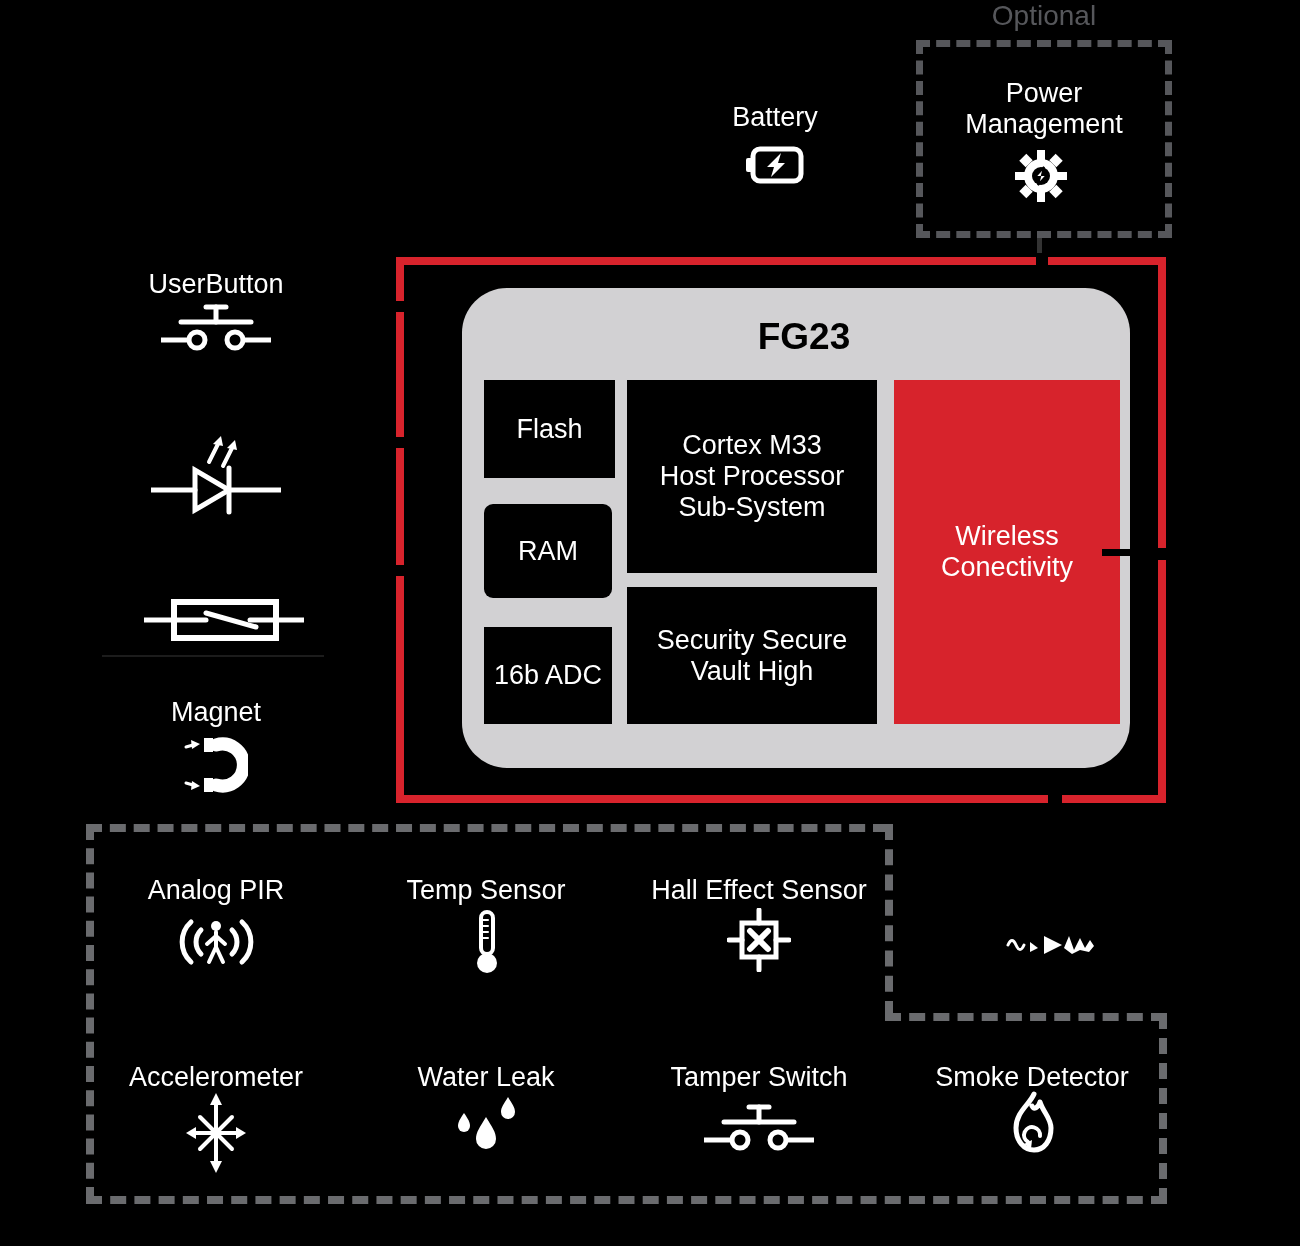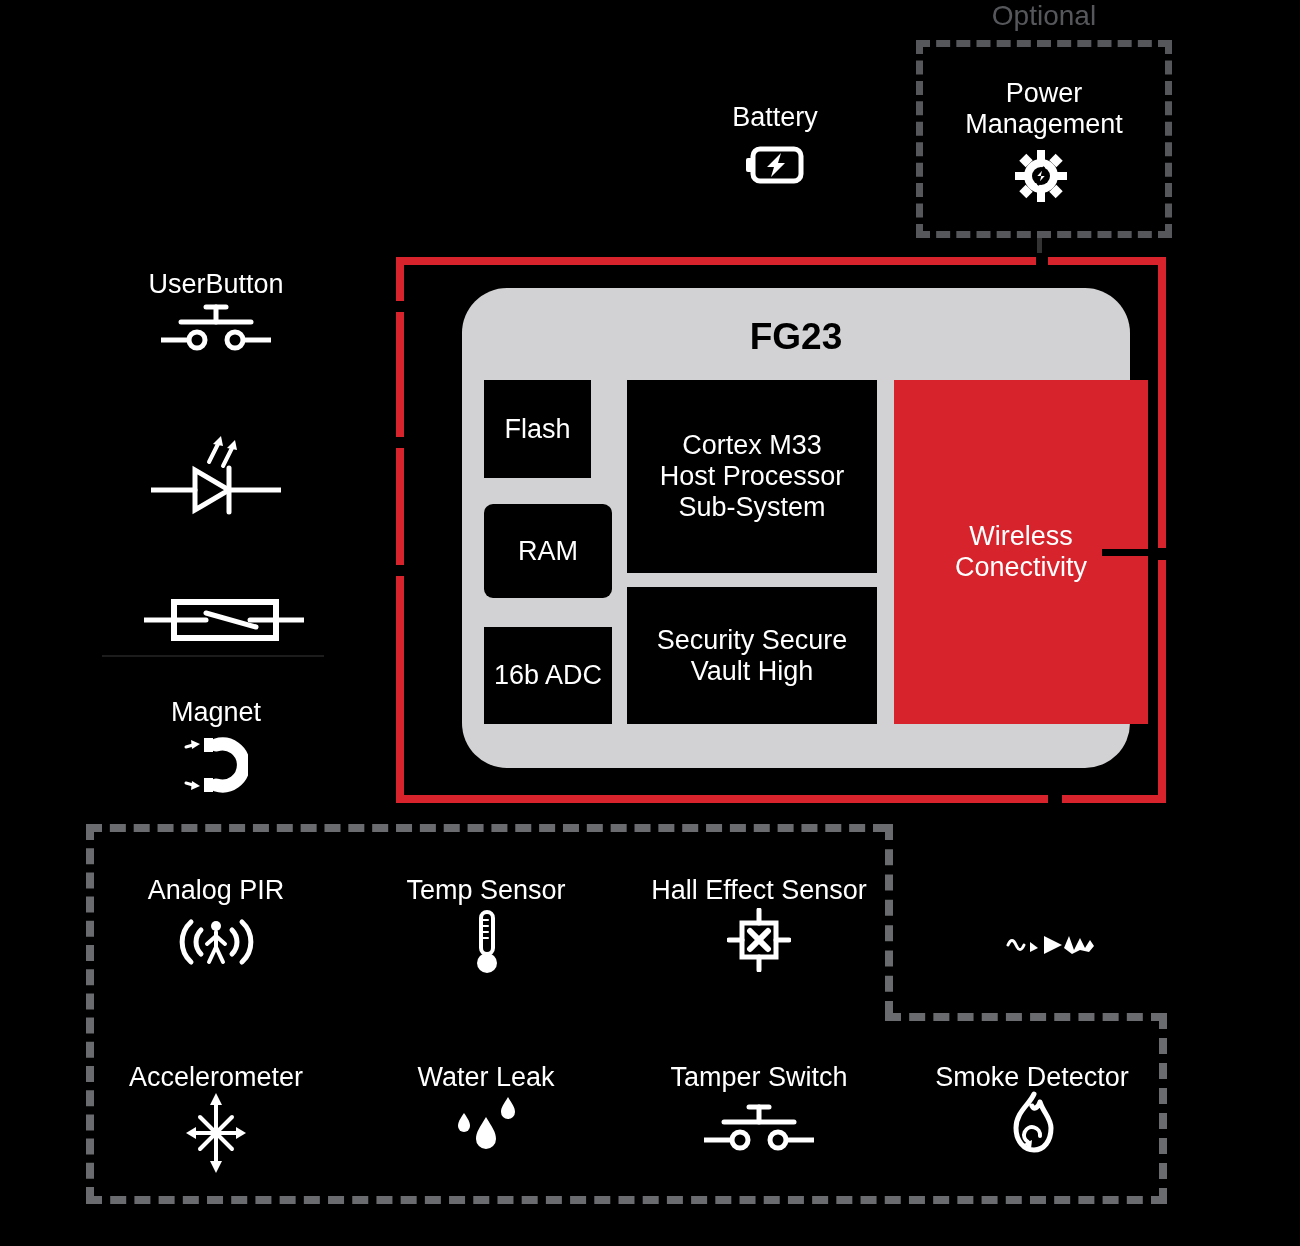--- a/index.html
+++ b/index.html
@@ -116,41 +116,41 @@
   <div class="abs redbox" style="left:352px;top:257px;width:770px;height:546px;"></div>
 
   <div class="abs gap" style="left:348px;top:301px;width:16px;height:11px;"></div>
   <div class="abs gap" style="left:348px;top:437px;width:16px;height:11px;"></div>
   <div class="abs gap" style="left:348px;top:565px;width:16px;height:11px;"></div>
   <div class="abs gap" style="left:992px;top:253px;width:12px;height:16px;"></div>
   <div class="abs gap" style="left:1004px;top:791px;width:14px;height:16px;"></div>
   <div class="abs gap" style="left:1110px;top:548px;width:16px;height:12px;"></div>
 
   <div class="abs" style="left:418px;top:288px;width:668px;height:480px;background:var(--graybox);border-radius:45px;"></div>
-  <div class="abs soc-title" style="left:418px;top:316px;width:668px;">FG23</div>
-
-  <div class="abs blk" style="left:440px;top:380px;width:107px;height:98px;align-items:center;">
+  <div class="abs soc-title" style="left:418px;top:316px;width:668px;padding-left:8px;">FG23</div>
+
+  <div class="abs blk" style="left:440px;top:380px;width:131px;height:98px;align-items:center;">
     <div class="lbl">Flash</div>
   </div>
   <div class="abs blk" style="left:440px;top:504px;width:128px;height:94px;border-radius:9px;">
     <div class="lbl">RAM</div>
   </div>
   <div class="abs blk" style="left:440px;top:627px;width:128px;height:97px;">
     <div class="lbl">16b ADC</div>
   </div>
   <div class="abs blk" style="left:583px;top:380px;width:250px;height:193px;">
     <div class="lbl">Cortex M33
 Host Processor
 Sub-System</div>
   </div>
   <div class="abs blk" style="left:583px;top:587px;width:250px;height:137px;">
     <div class="lbl">Security Secure
 Vault High</div>
   </div>
-  <div class="abs blk" style="left:850px;top:380px;width:254px;height:344px;background:var(--red);">
+  <div class="abs blk" style="left:850px;top:380px;width:226px;height:344px;background:var(--red);">
     <div class="lbl">Wireless
 Conectivity</div>
   </div>
 
   <div class="abs" style="left:1058px;top:549px;width:80px;height:7px;background:var(--black);z-index:5;"></div>
 
   <div class="abs dash-h" style="left:42px;top:824px;width:803px;"></div>
   <div class="abs dash-v" style="left:42px;top:824px;height:379px;"></div>
   <div class="abs dash-h" style="left:42px;top:1196px;width:1081px;"></div>
   <div class="abs dash-v" style="left:841px;top:824px;height:193px;"></div>

